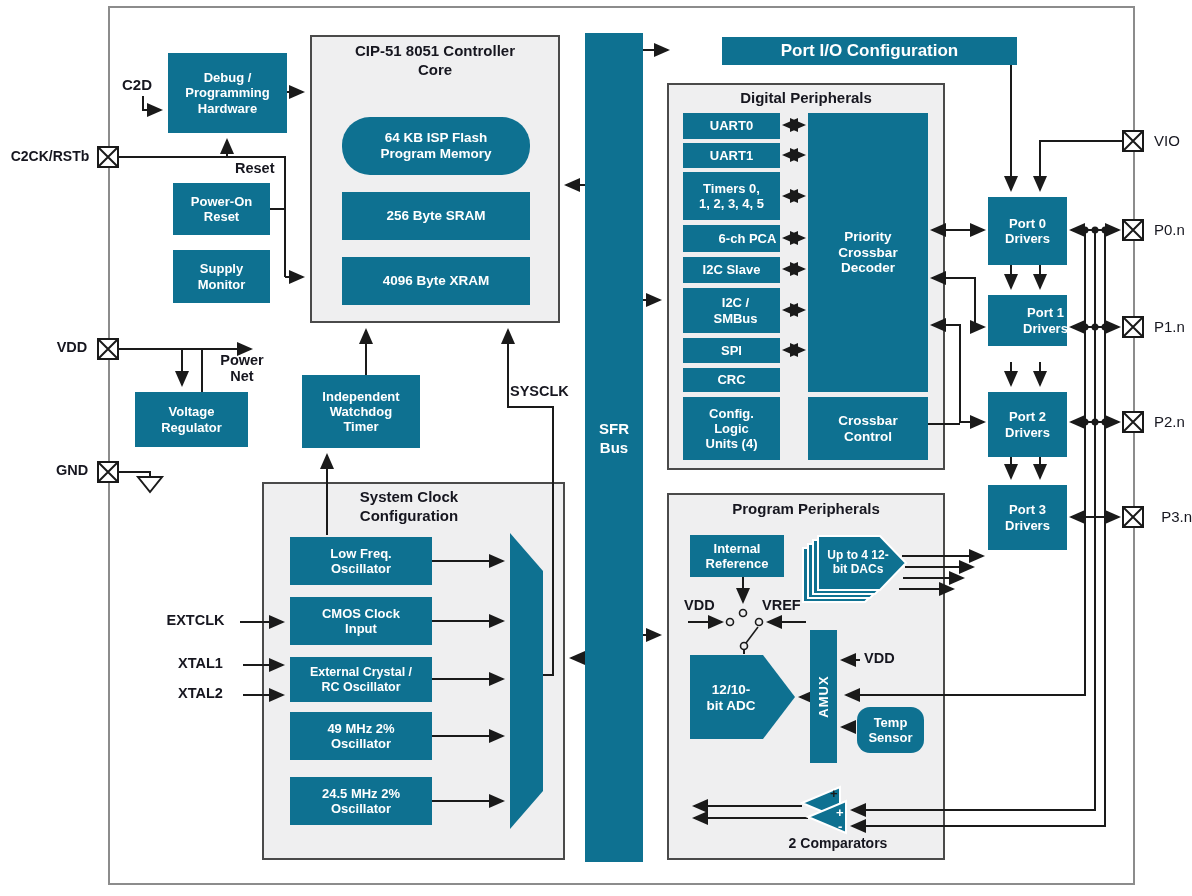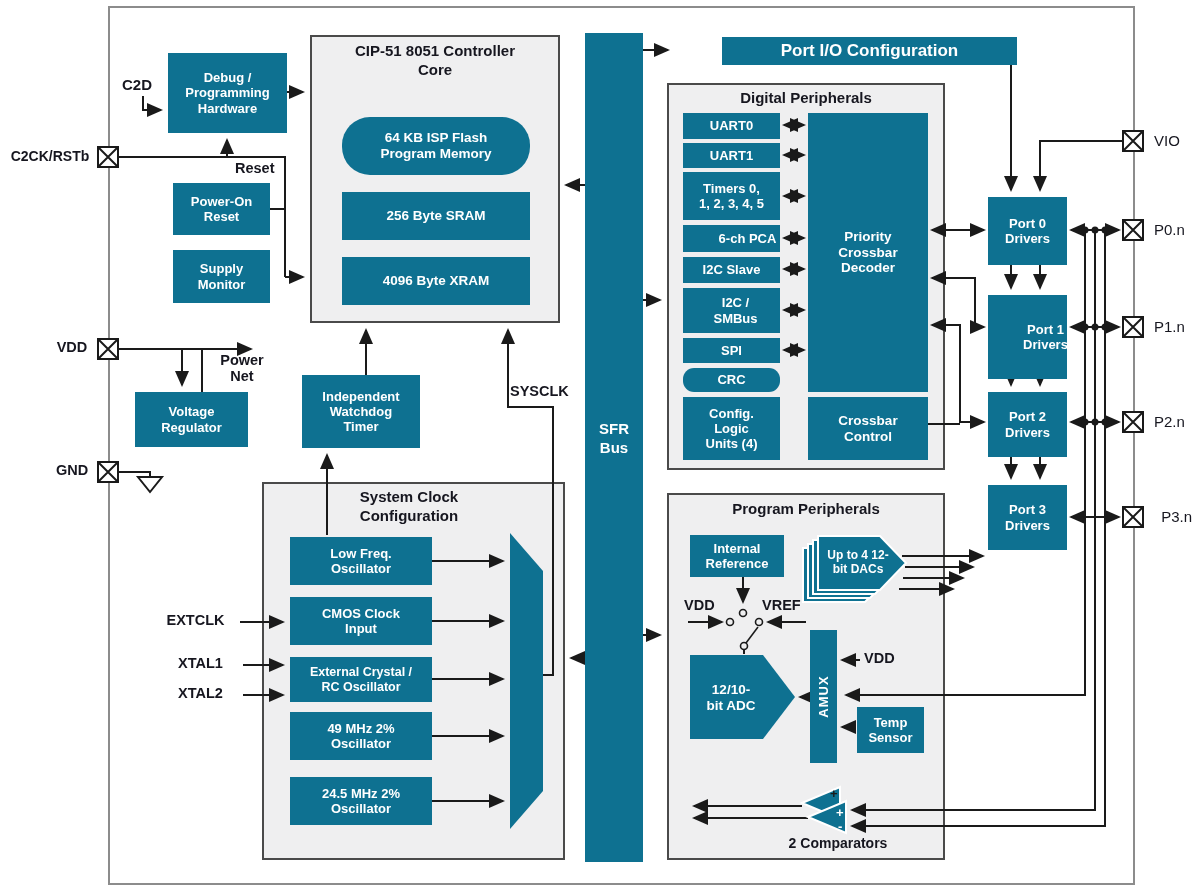--- a/index.html
+++ b/index.html
@@ -225,50 +225,50 @@
 
   <div class="abs tbox" style="left:683px;top:113px;width:97px;height:26px;">UART0</div>
   <div class="abs tbox" style="left:683px;top:143px;width:97px;height:25px;">UART1</div>
   <div class="abs tbox pre" style="left:683px;top:172px;width:97px;height:48px;">Timers 0,
 1, 2, 3, 4, 5</div>
   <div class="abs tbox" style="left:683px;top:225px;width:97px;height:27px;padding-left:32px;">6-ch PCA</div>
   <div class="abs tbox" style="left:683px;top:257px;width:97px;height:26px;">I2C Slave</div>
   <div class="abs tbox pre" style="left:683px;top:288px;width:97px;height:45px;padding-left:8px;">I2C /
 SMBus</div>
   <div class="abs tbox" style="left:683px;top:338px;width:97px;height:25px;">SPI</div>
-  <div class="abs tbox" style="left:683px;top:368px;width:97px;height:24px;border-radius:11px;">CRC</div>
+  <div class="abs tbox" style="left:683px;top:368px;width:97px;height:24px;">CRC</div>
   <div class="abs tbox pre" style="left:683px;top:397px;width:97px;height:63px;">Config.
 Logic
 Units (4)</div>
 
   <div class="abs tbox pre" style="left:808px;top:113px;width:120px;height:279px;font-size:13.5px;">Priority
 Crossbar
 Decoder</div>
   <div class="abs tbox pre" style="left:808px;top:397px;width:120px;height:63px;font-size:13.5px;">Crossbar
 Control</div>
 
   <div class="abs tbox pre" style="left:988px;top:197px;width:79px;height:68px;">Port 0
 Drivers</div>
-  <div class="abs tbox pre" style="left:988px;top:295px;width:79px;height:84px;padding-left:36px;">Port 1
+  <div class="abs tbox pre" style="left:988px;top:295px;width:79px;height:51px;padding-left:36px;">Port 1
 Drivers</div>
   <div class="abs tbox pre" style="left:988px;top:392px;width:79px;height:65px;">Port 2
 Drivers</div>
   <div class="abs tbox pre" style="left:988px;top:485px;width:79px;height:65px;">Port 3
 Drivers</div>
 
   <div class="abs tbox pre" style="left:690px;top:535px;width:94px;height:42px;">Internal
 Reference</div>
   <div class="abs pre" style="left:818px;top:548px;width:80px;color:#fff;font-weight:bold;font-size:12px;text-align:center;line-height:1.2;">Up to 4 12-
 bit DACs</div>
   <div class="abs pre" style="left:690px;top:682px;width:82px;color:#fff;font-weight:bold;font-size:13.5px;text-align:center;line-height:1.2;">12/10-
 bit ADC</div>
   <div class="abs" style="left:810px;top:630px;width:27px;height:133px;background:var(--teal);display:flex;align-items:center;justify-content:center;">
     <span class="amux-txt" style="color:#fff;font-weight:bold;font-size:13px;">AMUX</span>
   </div>
-  <div class="abs tbox pre" style="left:857px;top:707px;width:67px;height:46px;">Temp
+  <div class="abs tbox pre" style="left:857px;top:707px;width:67px;height:46px;border-radius:13px;">Temp
 Sensor</div>
 
   <div class="abs tbox pre" style="left:290px;top:537px;width:142px;height:48px;">Low Freq.
 Oscillator</div>
   <div class="abs tbox pre" style="left:290px;top:597px;width:142px;height:48px;">CMOS Clock
 Input</div>
   <div class="abs tbox pre" style="left:290px;top:657px;width:142px;height:45px;font-size:12.5px;">External Crystal /
 RC Oscillator</div>
   <div class="abs tbox pre" style="left:290px;top:712px;width:142px;height:48px;">49 MHz 2%
 Oscillator</div>

